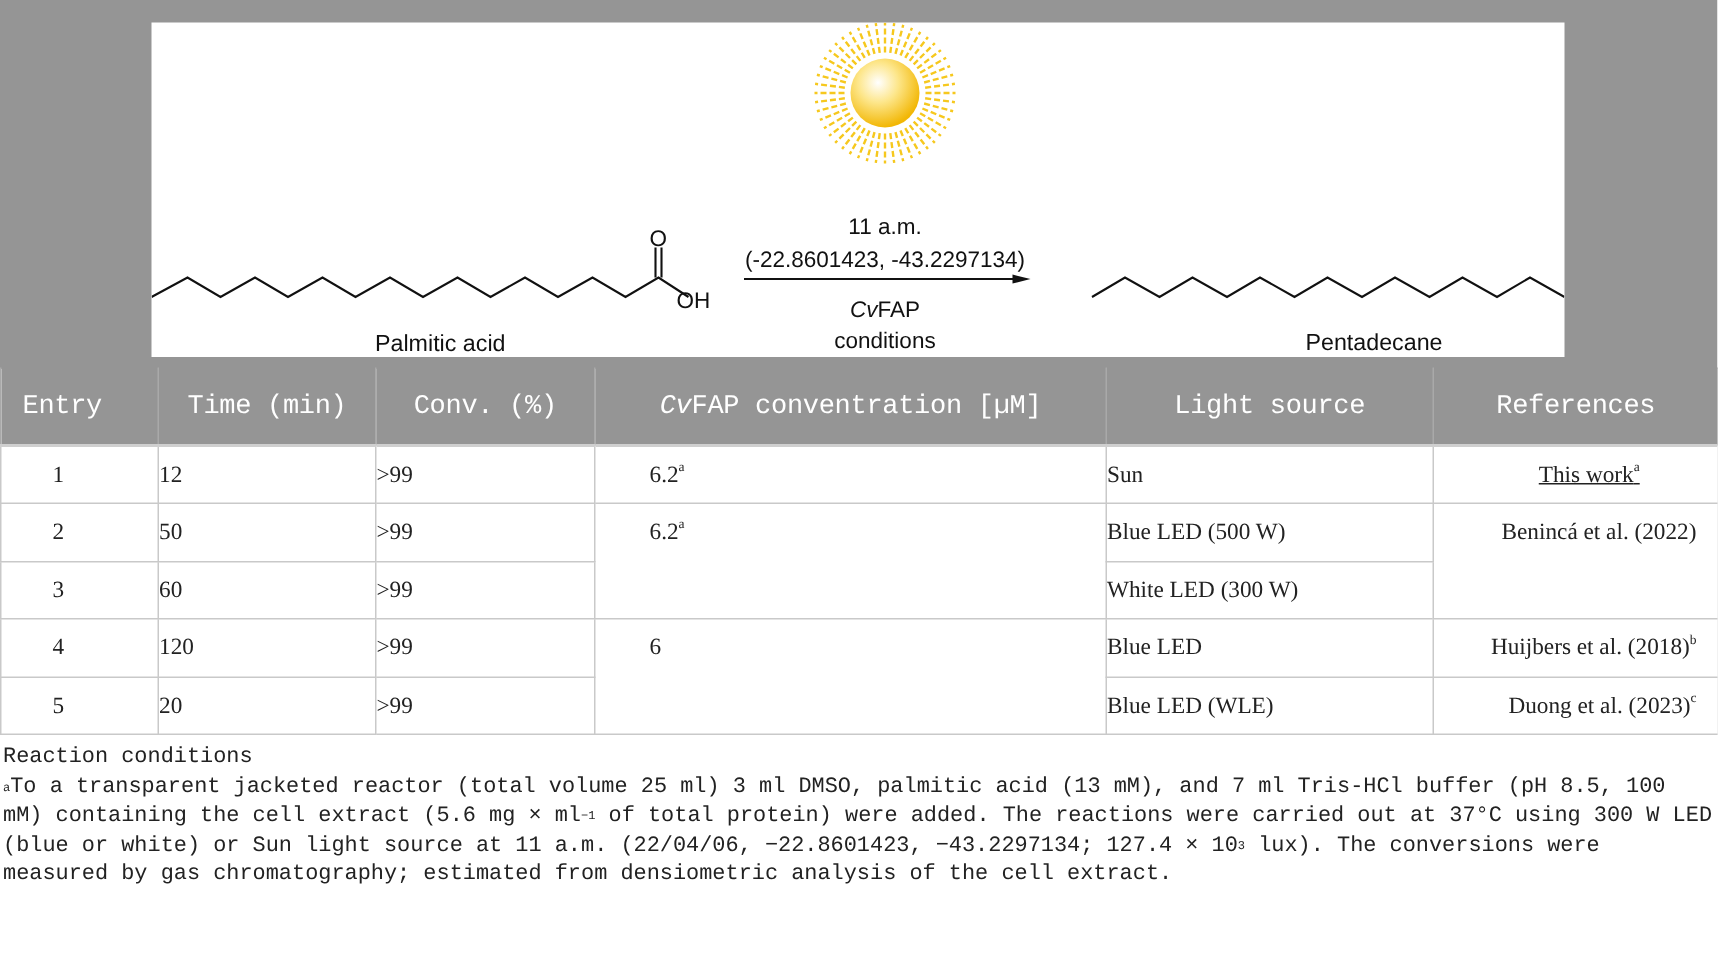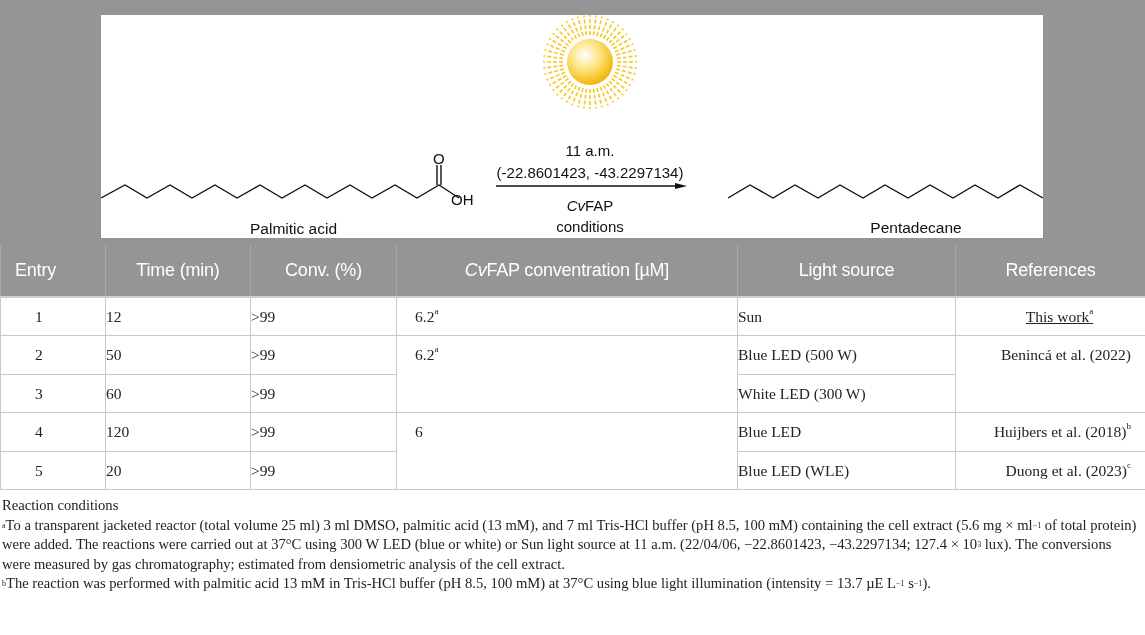--- a/index.html
+++ b/index.html
@@ -6,38 +6,38 @@
   html, body { width: 1145px; height: 635px; background: #ffffff; overflow: hidden; }
   body { position: relative; font-family: "Liberation Serif", serif; color: #222; }
 
   .figure-band { position: absolute; left: 0; top: 0; width: 1145px; height: 246px; background: #959595; }
   .figure-box { position: absolute; left: 101px; top: 15px; width: 942px; height: 223px; background: #ffffff; overflow: hidden; }
   .figure-box svg { position: absolute; left: 0; top: 0; }
   .fig-text { font-family: "Liberation Sans", sans-serif; fill: #111; }
 
   table.data-table { position: absolute; left: 0; top: 245px; width: 1145px; border-collapse: collapse; table-layout: fixed; }
   table.data-table th {
-    background: #959595; color: #ffffff; font-family: Liberation Sans, sans-serif; font-weight: normal;
+    background: #959595; color: #ffffff; font-family: Liberation Mono, monospace; font-weight: normal;
     font-size: 18px; height: 52px; border-left: 1px solid #a9a9a9; border-right: 1px solid #a9a9a9;
     border-bottom: 2px solid #cfcfcf; text-align: center; vertical-align: middle; letter-spacing: -0.2px;
   }
   table.data-table th:first-child { text-align: left; padding-left: 14px; }
   table.data-table td {
     font-size: 15.5px; height: 38.5px; border: 1px solid #c9c9c9; text-align: left; vertical-align: top;
     padding-top: 10px; color: #222;
   }
   table.data-table td.entry { text-align: left; padding-left: 34px; }
-  table.data-table td.conc { text-align: left; padding-left: 18px; }
+  table.data-table td.conc { text-align: left; padding-left: 36px; }
   table.data-table td.ref { text-align: right; padding-right: 14px; }
   table.data-table td.ref.center { text-align: center; padding-right: 0; padding-left: 18px; text-decoration: underline; }
   sup { font-size: 9px; vertical-align: top; position: relative; top: -2px; }
   i.cv { font-style: italic; }
 
   .footnotes { position: absolute; left: 2px; top: 496px; width: 1140px; font-size: 14.6px; line-height: 19.6px; color: #222; }
-  .footnotes p { margin: 0; }
+  .footnotes p { margin: 0; font-family: Liberation Mono, monospace; }
   .footnotes sup { font-size: 8px; top: 0; }
 </style>
 </head>
 <body>
 
 <div class="figure-band"></div>
 <div class="figure-box">
   <svg width="942" height="223" viewBox="0 0 942 223" xmlns="http://www.w3.org/2000/svg">
     <defs>
       <radialGradient id="sunCore" cx="40%" cy="35%" r="65%">
@@ -176,14 +176,13 @@
       <td>&gt;99</td>
       <td>Blue LED (WLE)</td>
       <td class="ref"><span>Duong et al. (2023)</span><sup>c</sup></td>
     </tr>
   </tbody>
 </table>
 
 <div class="footnotes">
   <p>Reaction conditions</p>
   <p><sup>a</sup><span>To a transparent jacketed reactor (total volume 25 ml) 3 ml DMSO, palmitic acid (13 mM), and 7 ml Tris-HCl buffer (pH 8.5, 100 mM) containing the cell extract (5.6 mg × ml</span><sup>−1</sup><span> of total protein) were added. The reactions were carried out at 37°C using 300 W LED (blue or white) or Sun light source at 11 a.m. (22/04/06, −22.8601423, −43.2297134; 127.4 × 10</span><sup>3</sup><span> lux). The conversions were measured by gas chromatography; estimated from densiometric analysis of the cell extract.</span></p>
-  <p><sup>b</sup><span>The reaction was performed with palmitic acid 13 mM in Tris-HCl buffer (pH 8.5, 100 mM) at 37°C using blue light illumination (intensity = 13.7 µE L</span><sup>−1</sup><span> s</span><sup>−1</sup><span>).</span></p>
 </div>
 
 </body></html>

